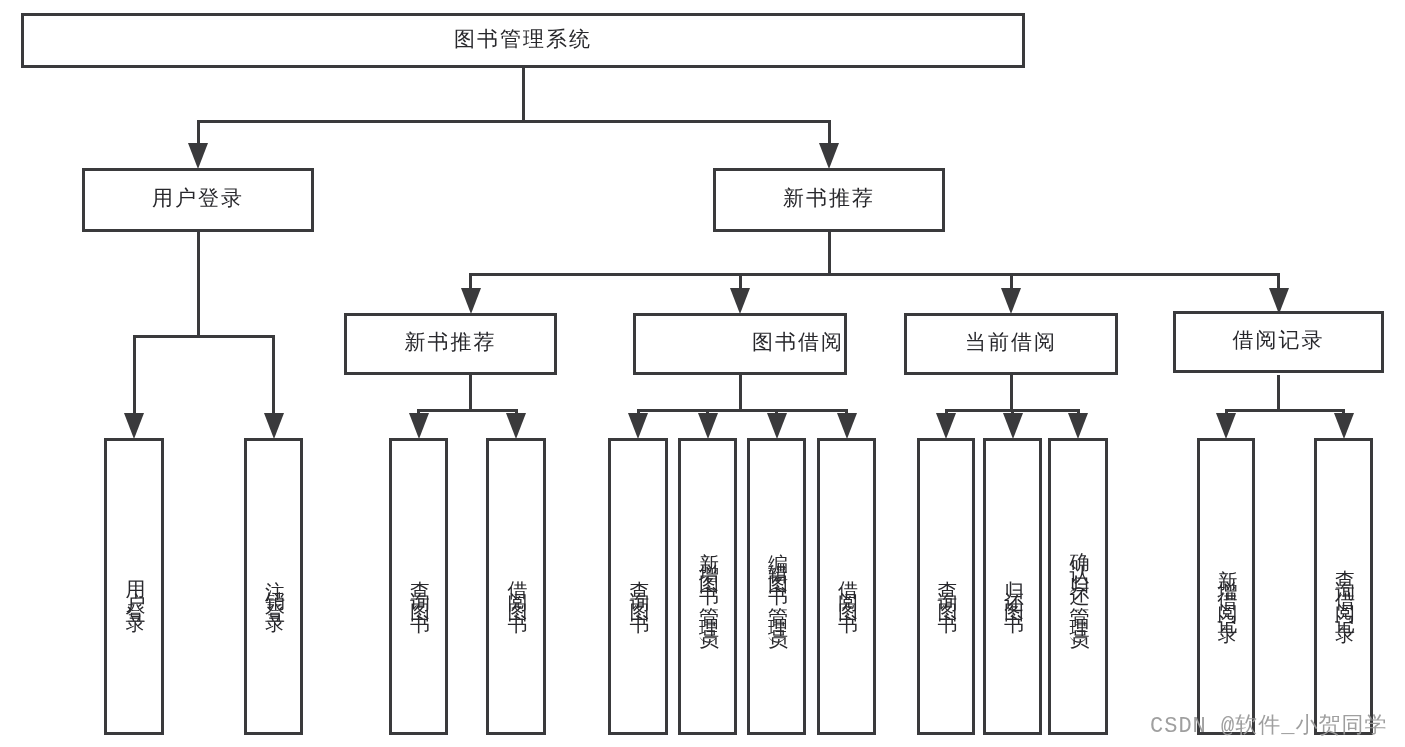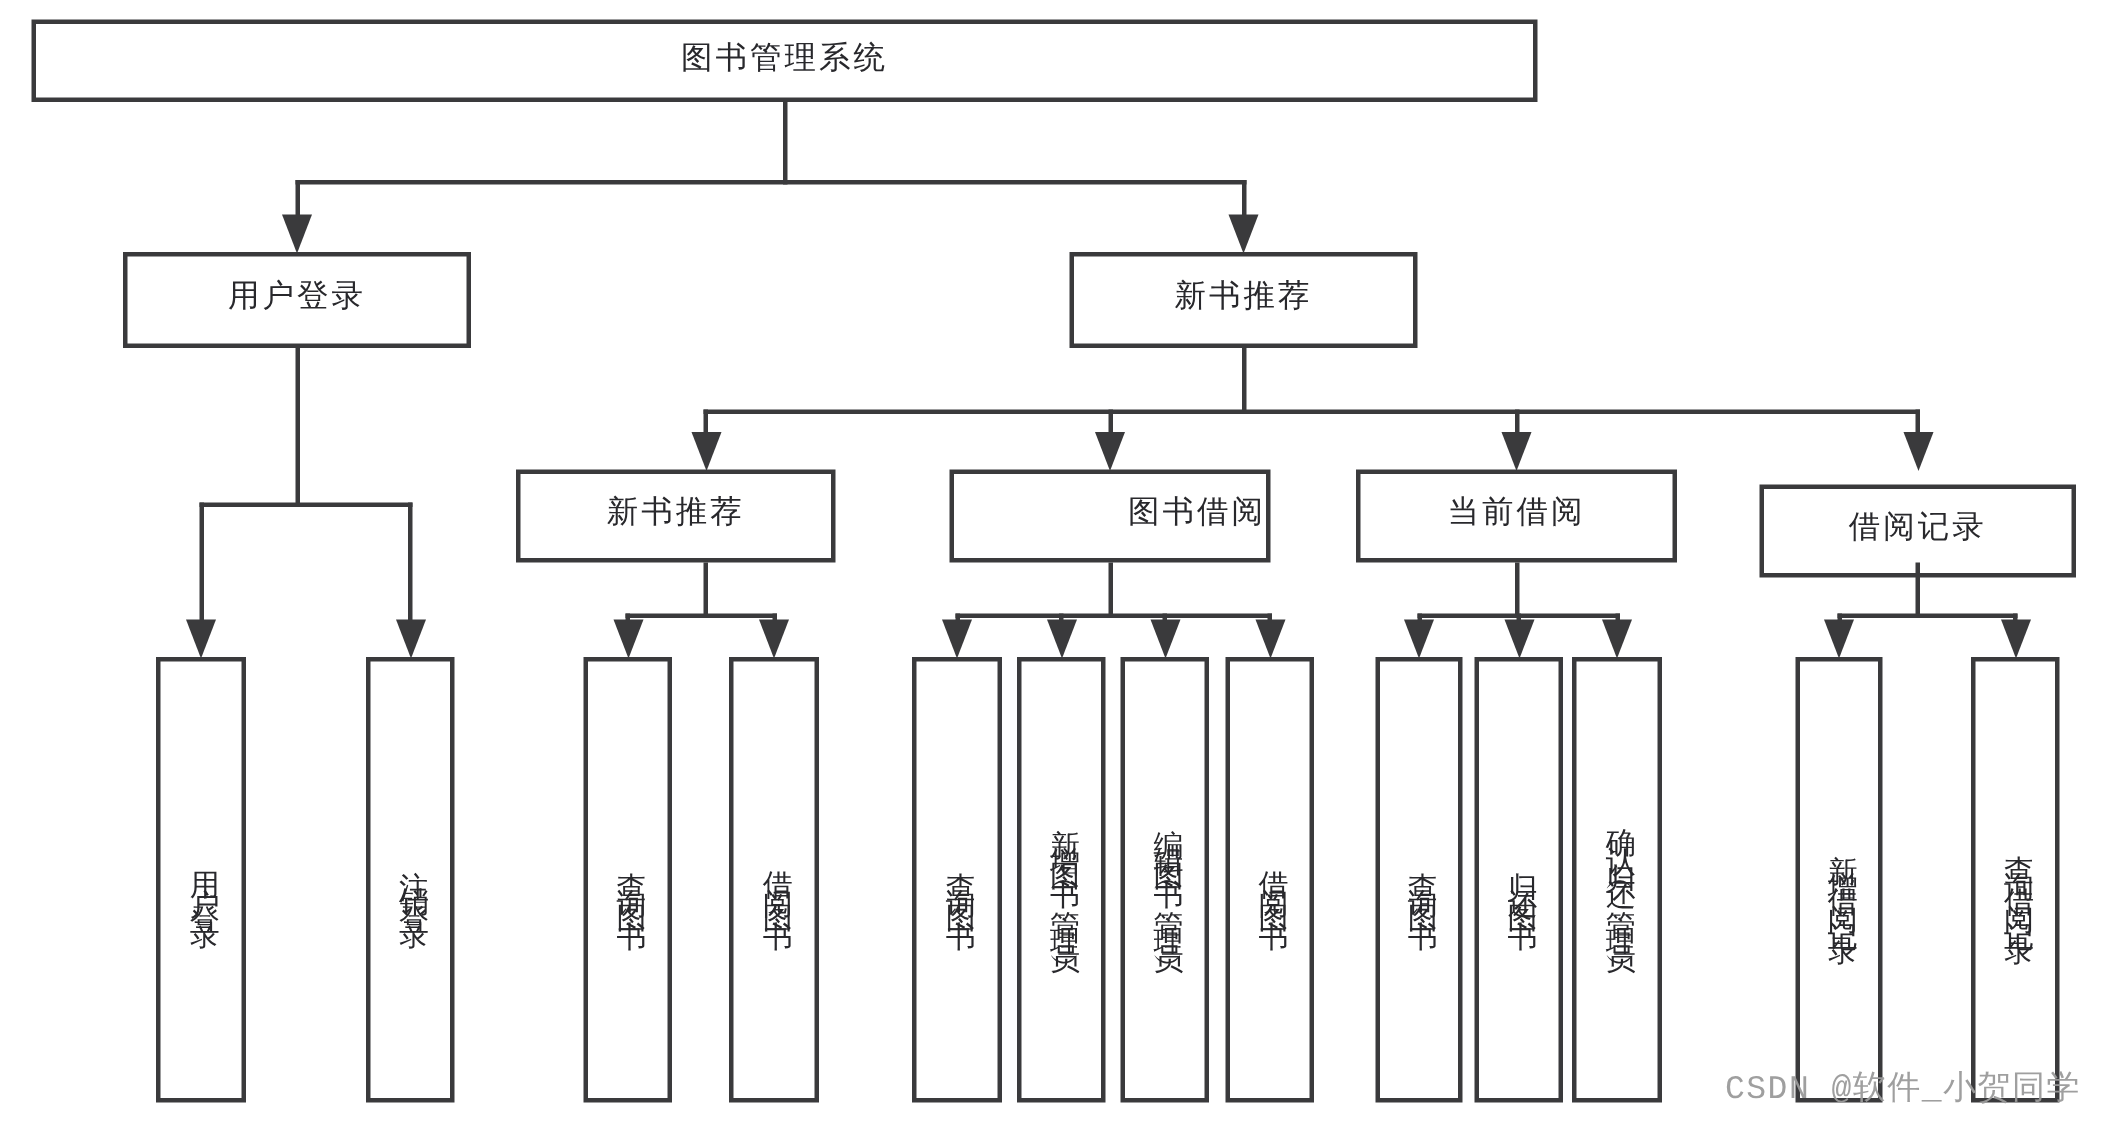--- a/index.html
+++ b/index.html
@@ -76,21 +76,21 @@
       </div>
       <div class="node" style="left: 344px; top: 313px; width: 213px; height: 62px;">
         <span class="label">新书推荐</span>
       </div>
       <div class="node" style="left: 633px; top: 313px; width: 214px; height: 62px; justify-content: flex-end;">
         <span class="label">图书借阅</span>
       </div>
       <div class="node" style="left: 904px; top: 313px; width: 214px; height: 62px;">
         <span class="label">当前借阅</span>
       </div>
-      <div class="node" style="left: 1173px; top: 323px; width: 211px; height: 62px;">
+      <div class="node" style="left: 1173px; top: 311px; width: 211px; height: 62px;">
         <span class="label">借阅记录</span>
       </div>
       <div class="node vertical" style="left: 104px; top: 438px; width: 60px; height: 297px;">
         <span class="label">用户登录</span>
       </div>
       <div class="node vertical" style="left: 244px; top: 438px; width: 59px; height: 297px;">
         <span class="label">注销登录</span>
       </div>
       <div class="node vertical" style="left: 389px; top: 438px; width: 59px; height: 297px;">
         <span class="label">查询图书</span>

